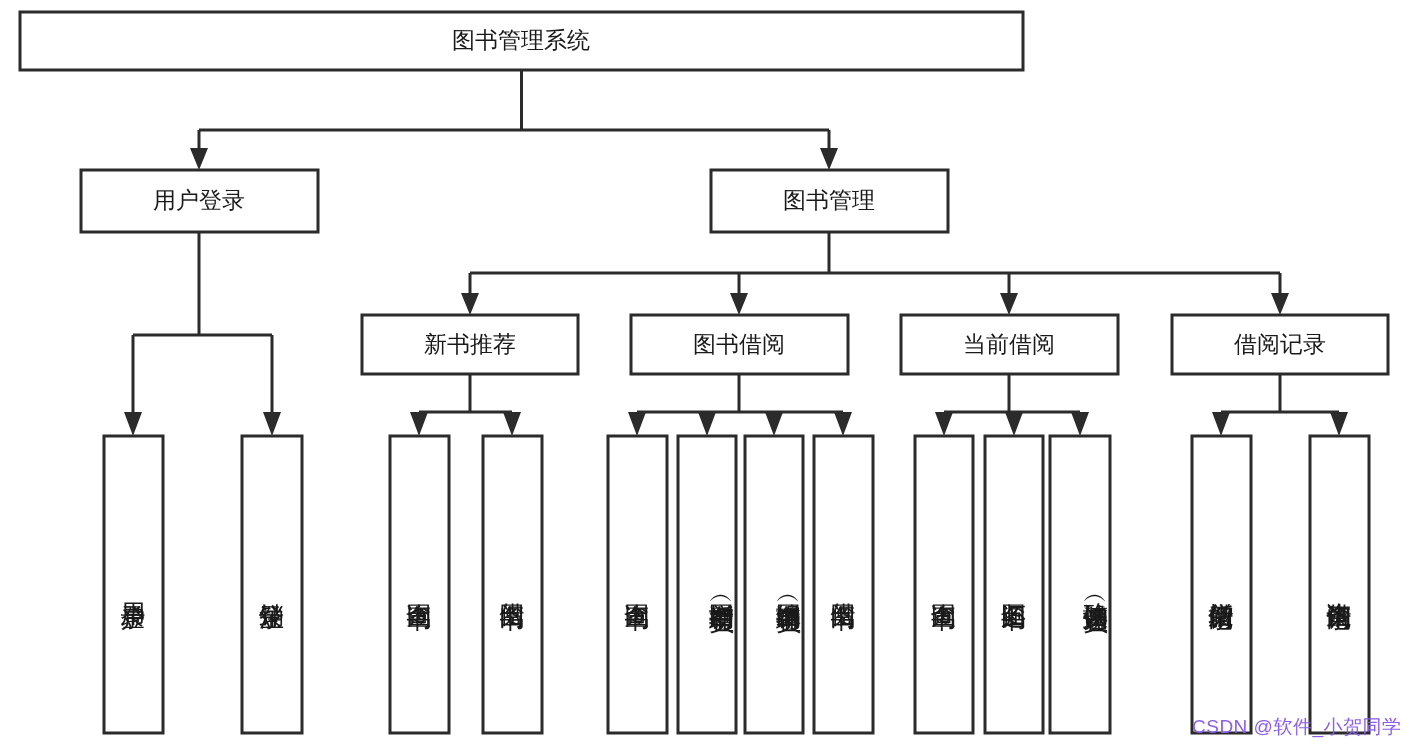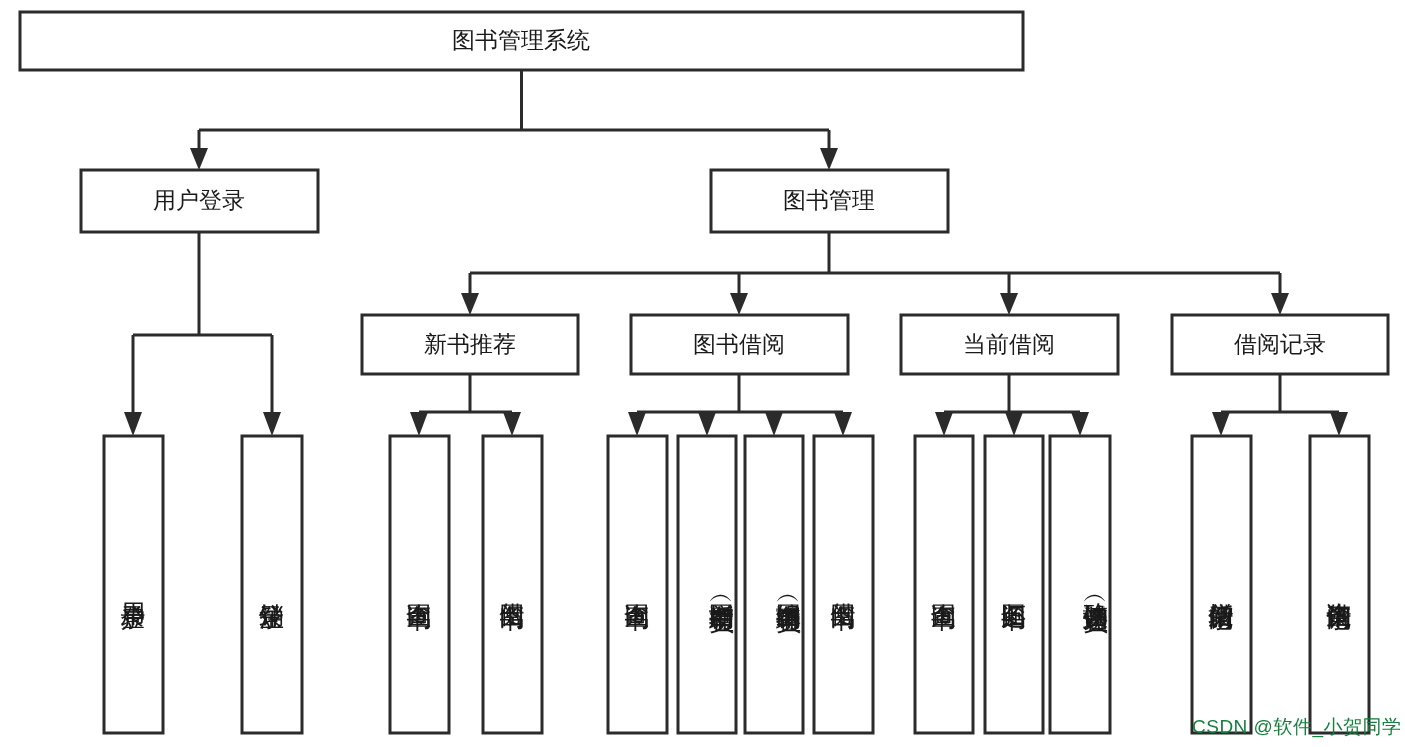--- a/index.html
+++ b/index.html
@@ -65,21 +65,21 @@
   }
   .leaf-label.centered {
     align-items: center;
   }
   .watermark {
     position: absolute;
     left: 1192px;
     top: 714px;
     font-family: "Liberation Sans", "DejaVu Sans", sans-serif;
     font-size: 19px;
-    color: #15803d;
+    color: #8b5cf6;
     white-space: nowrap;
     letter-spacing: 0.5px;
   }
 </style>
 </head>
 <body>
 
 <div id="diagram-root">
 
   <svg id="diagram-svg" viewBox="0 0 1405 747">

